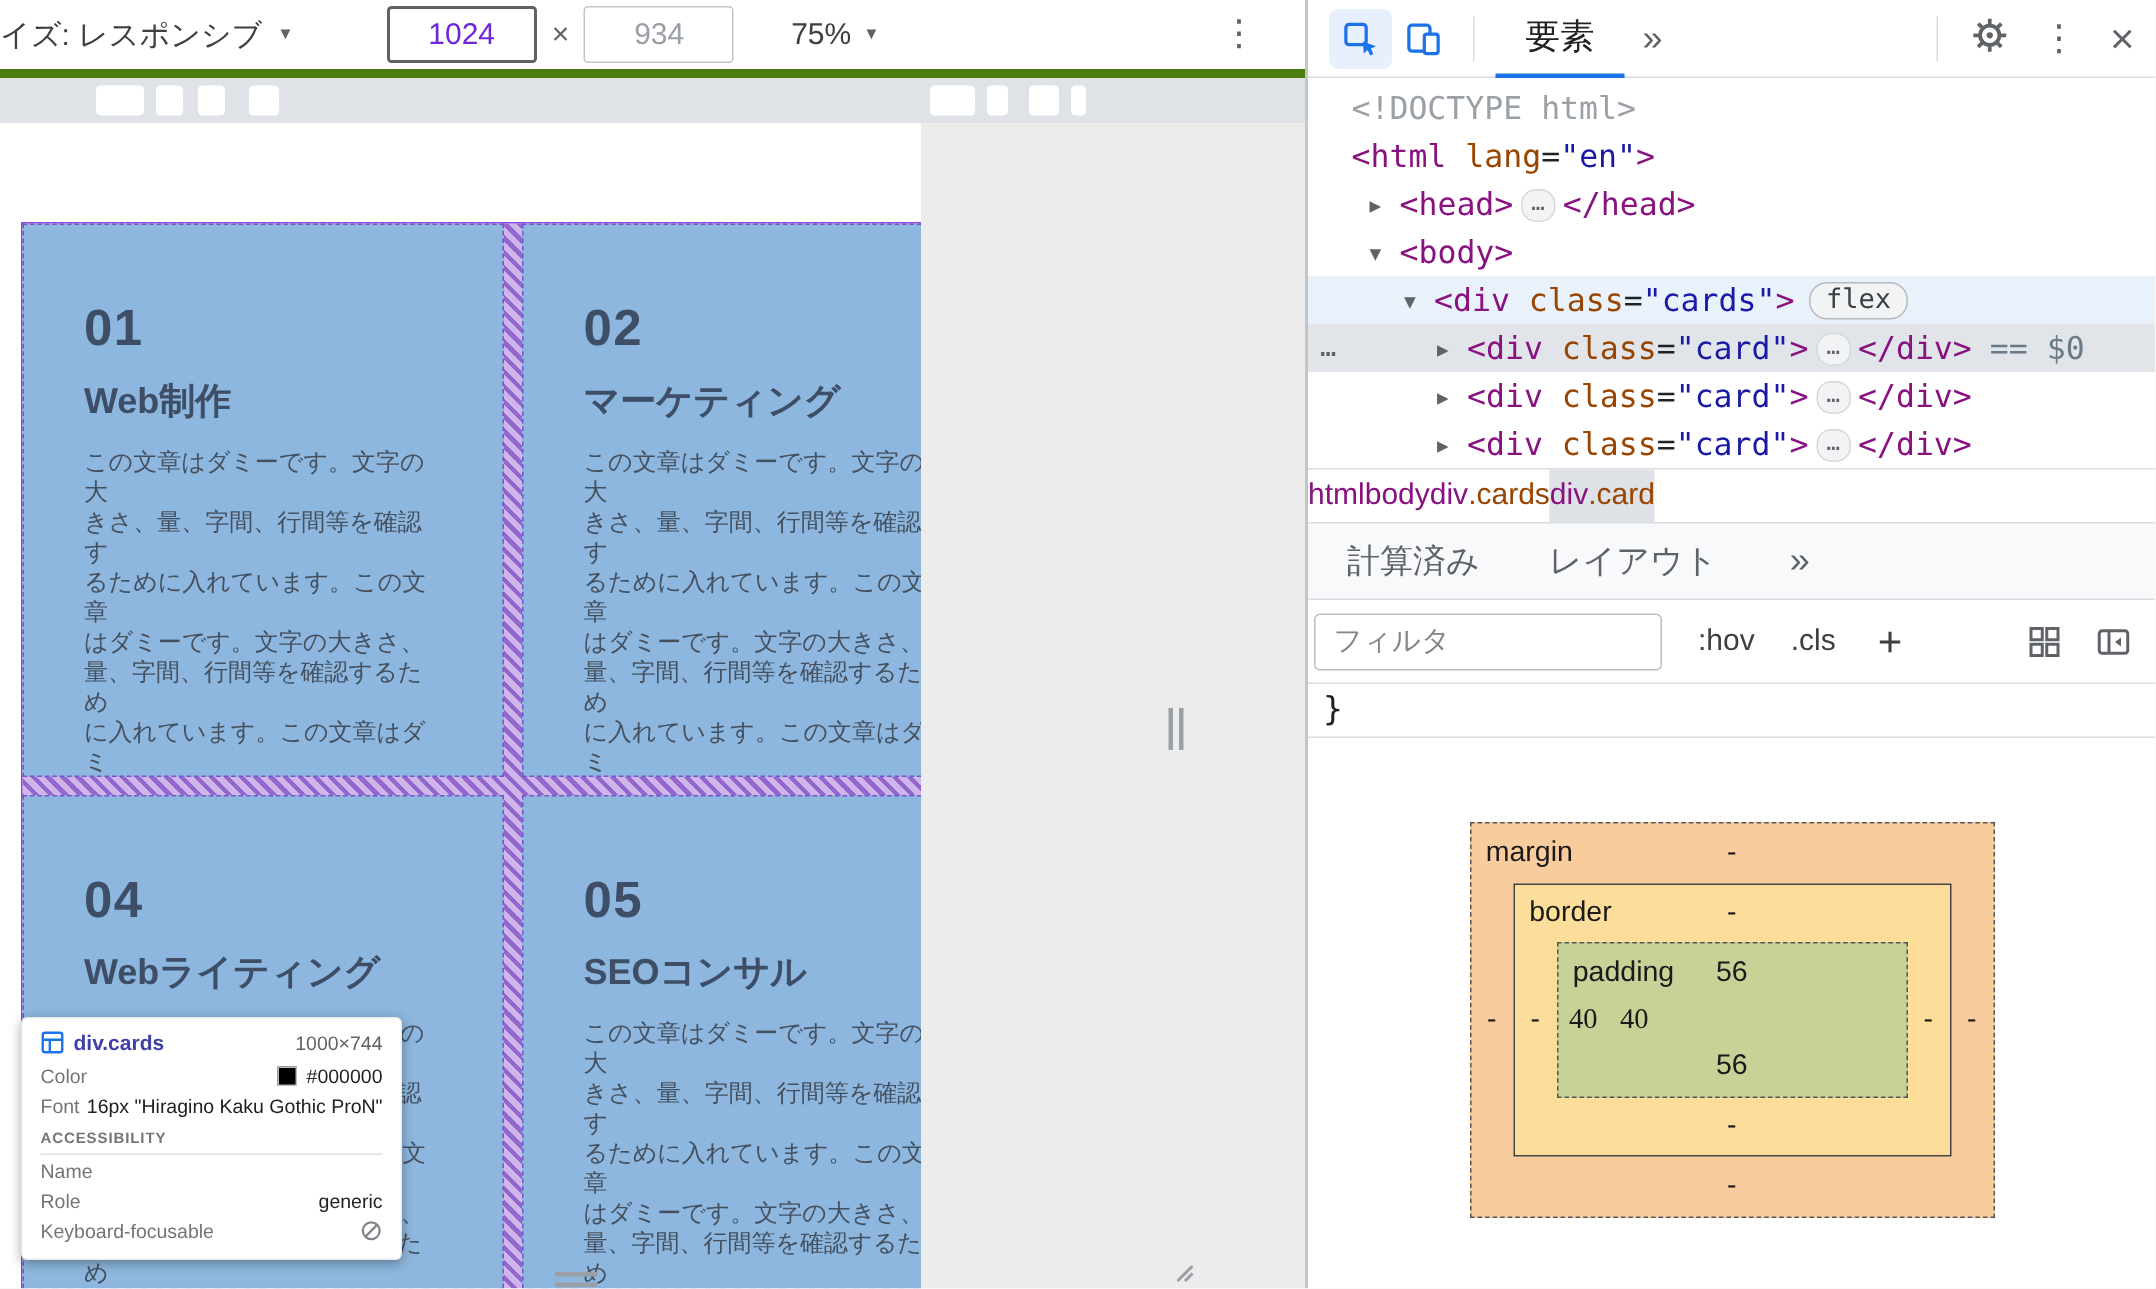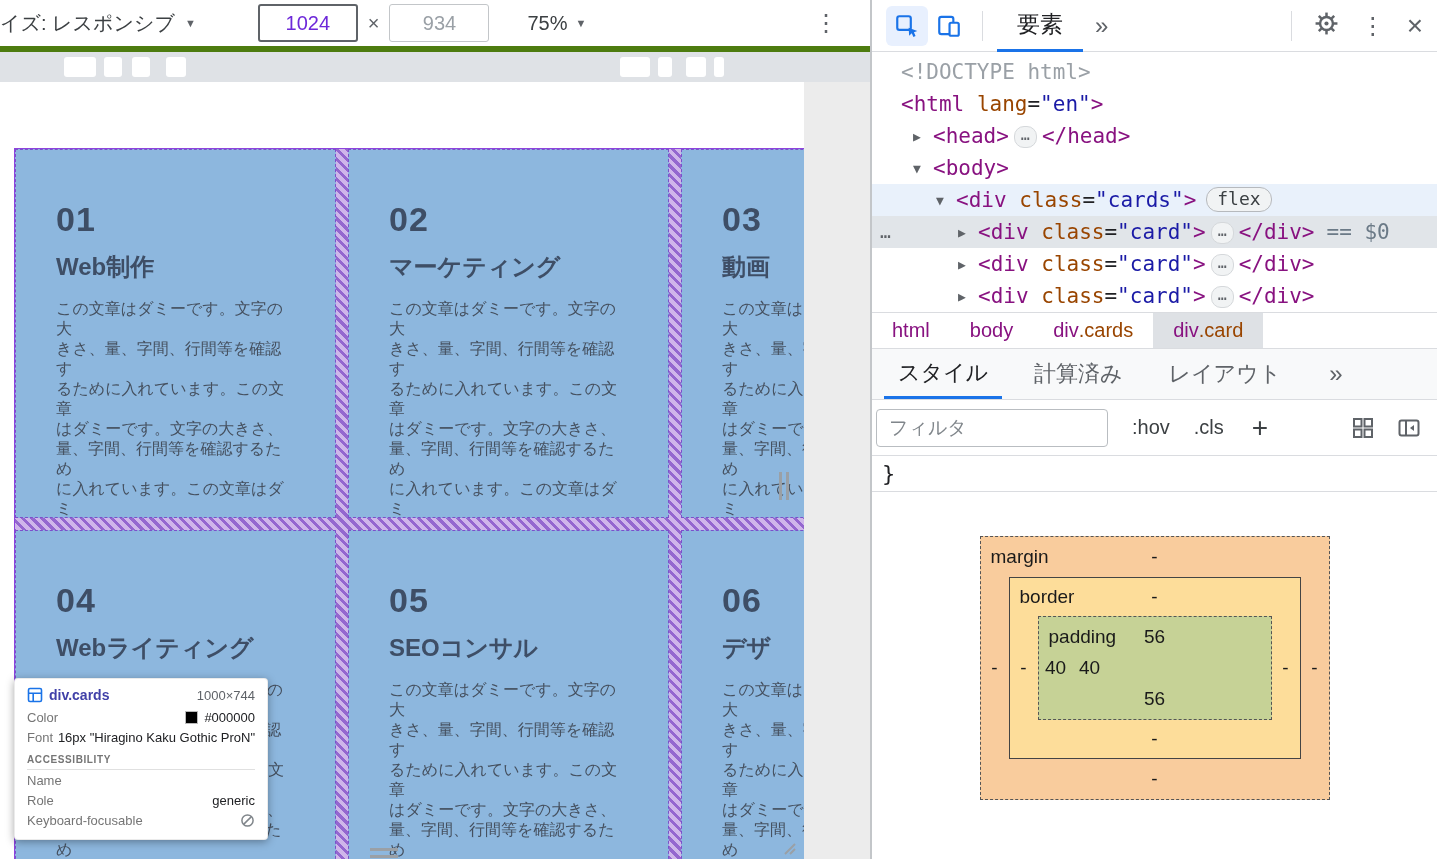--- a/index.html
+++ b/index.html
@@ -20,21 +20,21 @@
   .times-sep { margin:0 10px; color:#5f6368; font-size:20px; }
   .h-input { border:1px solid #c3c6c9; color:#9aa0a6; }
   .zoom-select { margin-left:38px; display:flex; align-items:center; gap:8px; color:#3c4043; font-size:20px; }
   .zoom-select .caret { font-size:11px; color:#5f6368; }
   .toolbar-kebab { margin-left:auto; margin-right:32px; color:#5f6368; font-size:24px; line-height:24px; }
 
   .mq-bar { position:relative; height:30px; background:#dfe2e6; }
   .mq-seg { position:absolute; top:5px; height:20px; background:#fff; border-radius:3px; }
 
   .workspace { position:absolute; left:0; top:82px; width:870px; height:777px; background:#ececec; }
-  .page-viewport { position:absolute; left:0; top:0; width:804px; height:777px; background:#fff; overflow:hidden; }
+  .page-viewport { position:absolute; left:0; top:0; width:614px; height:777px; background:#fff; overflow:hidden; }
 
   .cards-grid { position:absolute; left:14px; top:66px; width:987px;
     display:grid; grid-template-columns:repeat(3,321px); grid-auto-rows:369px; gap:12px;
     background:repeating-linear-gradient(45deg,#9467cf 0 3px,#cfb6ea 3px 7px);
     border:1px solid #8e44dd; }
   .card { background:#8db7de; border:1px dashed rgba(122,62,200,.85); padding:50px 40px 0 40px; overflow:hidden; }
   .card-num { font-size:34px; font-weight:bold; color:#3e4e66; letter-spacing:1px; }
   .card-title { font-size:24px; font-weight:bold; color:#3e4e66; margin-top:12px; }
   .card-body { font-size:16px; line-height:20px; color:#45505f; margin-top:16px; white-space:pre-line; }
 
@@ -88,21 +88,21 @@
   .tok-plain { color:#202124; }
   .tok-cls { color:#994500; }
   .tok-dots { display:inline-block; background:#f1f3f4; border:1px solid #d5d8db; border-radius:10px;
     color:#5f6368; font-size:15px; line-height:15px; padding:1px 6px 4px; margin:0 5px; vertical-align:3px; }
   .tok-badge { display:inline-block; background:#f1f3f4; border:1px solid #b6b9bd; border-radius:12px;
     color:#3c4043; font-size:18px; line-height:20px; padding:1px 10px 2px; margin-left:10px; vertical-align:2px; }
   .tok-result { color:#6b7a87; margin-left:12px; }
 
   
   .crumbs { height:36px; border-top:1px solid #dadce0; display:flex; align-items:stretch; font-size:20px; }
-  .crumb { display:flex; align-items:center; padding:0 20px; white-space:nowrap; }
+  .crumb { display:flex; align-items:center; padding:0 0; white-space:nowrap; }
   .crumb.selected { background:#dee1e5; }
 
   
   .panel-tabs { height:52px; background:#f8f9fa; border-top:1px solid #dadce0; border-bottom:1px solid #dadce0;
     display:flex; align-items:stretch; padding-left:12px; font-size:22px; }
   .ptab { display:flex; align-items:center; padding:0 14px; margin-right:18px; color:#5f6368; }
   .ptab.active { color:#202124; border-bottom:3px solid #1a73e8; }
   .ptab-more { display:flex; align-items:center; margin-left:16px; color:#5f6368; font-size:24px; }
 
   
@@ -111,34 +111,34 @@
     font-size:19px; font-family:inherit; color:#202124; }
   .filter-input::placeholder { color:#80868b; }
   .fr-txt { margin-left:24px; color:#3c4043; font-size:20px; }
   .fr-plus { margin-left:28px; color:#3c4043; font-size:28px; font-weight:300; }
   .fr-icons { margin-left:auto; display:flex; align-items:center; gap:22px; }
 
   .brace-row { height:36px; line-height:36px; padding-left:10px; border-bottom:1px solid #dadce0;
     font-family:"DejaVu Sans Mono","Liberation Mono",monospace; font-size:22px; color:#202124; }
 
   
-  .box-model { margin:44px auto 0; width:350px; font-size:19px; color:#1a1a1a; }
+  .box-model { margin:56px auto 0; width:350px; font-size:19px; color:#1a1a1a; }
   .ring-top,.ring-bottom { position:relative; display:flex; align-items:center; justify-content:center; }
   .ring-label { position:absolute; left:10px; }
   .ring-mid { display:flex; align-items:center; }
   .ring-side { text-align:center; }
   .r-margin { background:#f9cc9d; border:1px dashed #555; }
   .r-margin > .ring-top, .r-margin > .ring-bottom { height:40px; }
   .r-margin > .ring-mid > .ring-side { width:28px; }
   .r-border { background:#fddd9a; border:1px solid #444; flex:1; }
   .r-border > .ring-top, .r-border > .ring-bottom { height:38px; }
   .r-border > .ring-mid > .ring-side { width:28px; }
   .r-padding { background:#c6d296; border:1px dashed #555; flex:1; }
   .r-padding > .ring-top, .r-padding > .ring-bottom { height:40px; }
-  .r-padding > .ring-mid > .ring-side { width:34px; }
+  .r-padding > .ring-mid > .ring-side { width:34px;font-family:Liberation Serif, serif; }
   .content-box { background:#7fa8c4; border:1px solid #444; flex:1; height:34px;
     display:flex; align-items:center; justify-content:center; }
 </style>
 </head>
 <body>
 
 <div class="screen">
 
   <div class="left-pane">
 
@@ -379,21 +379,20 @@
           <span class="tok tok-tag">div</span>
           <span class="tok tok-cls">.cards</span>
         </div>
       <div class="crumb selected">
           <span class="tok tok-tag">div</span>
           <span class="tok tok-cls">.card</span>
         </div>
     </div>
 
     <div class="panel-tabs">
-      <div class="ptab active">スタイル</div>
       <div class="ptab">計算済み</div>
       <div class="ptab">レイアウト</div>
       <div class="ptab-more">»</div>
     </div>
 
     <div class="filter-row">
       <input class="filter-input" placeholder="フィルタ" style="">
       <span class="fr-txt">:hov</span>
       <span class="fr-txt">.cls</span>
       <span class="fr-plus">+</span>

